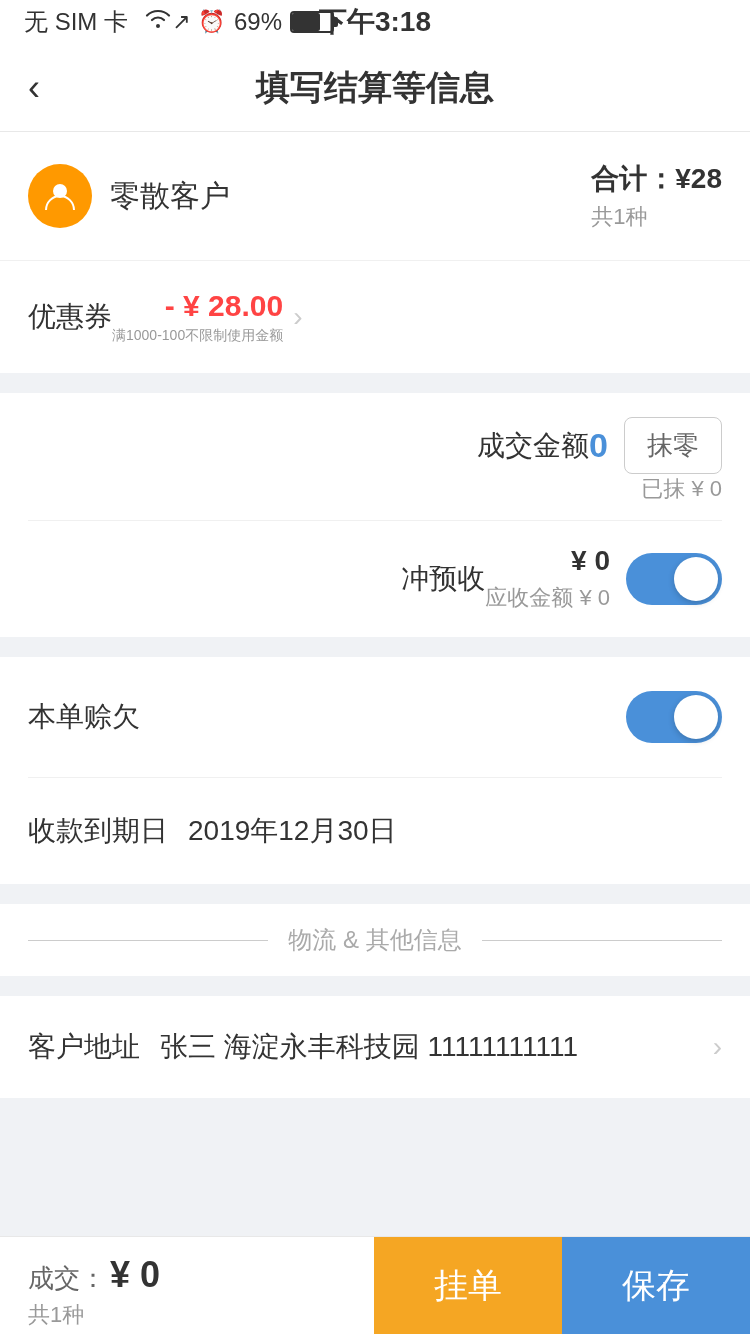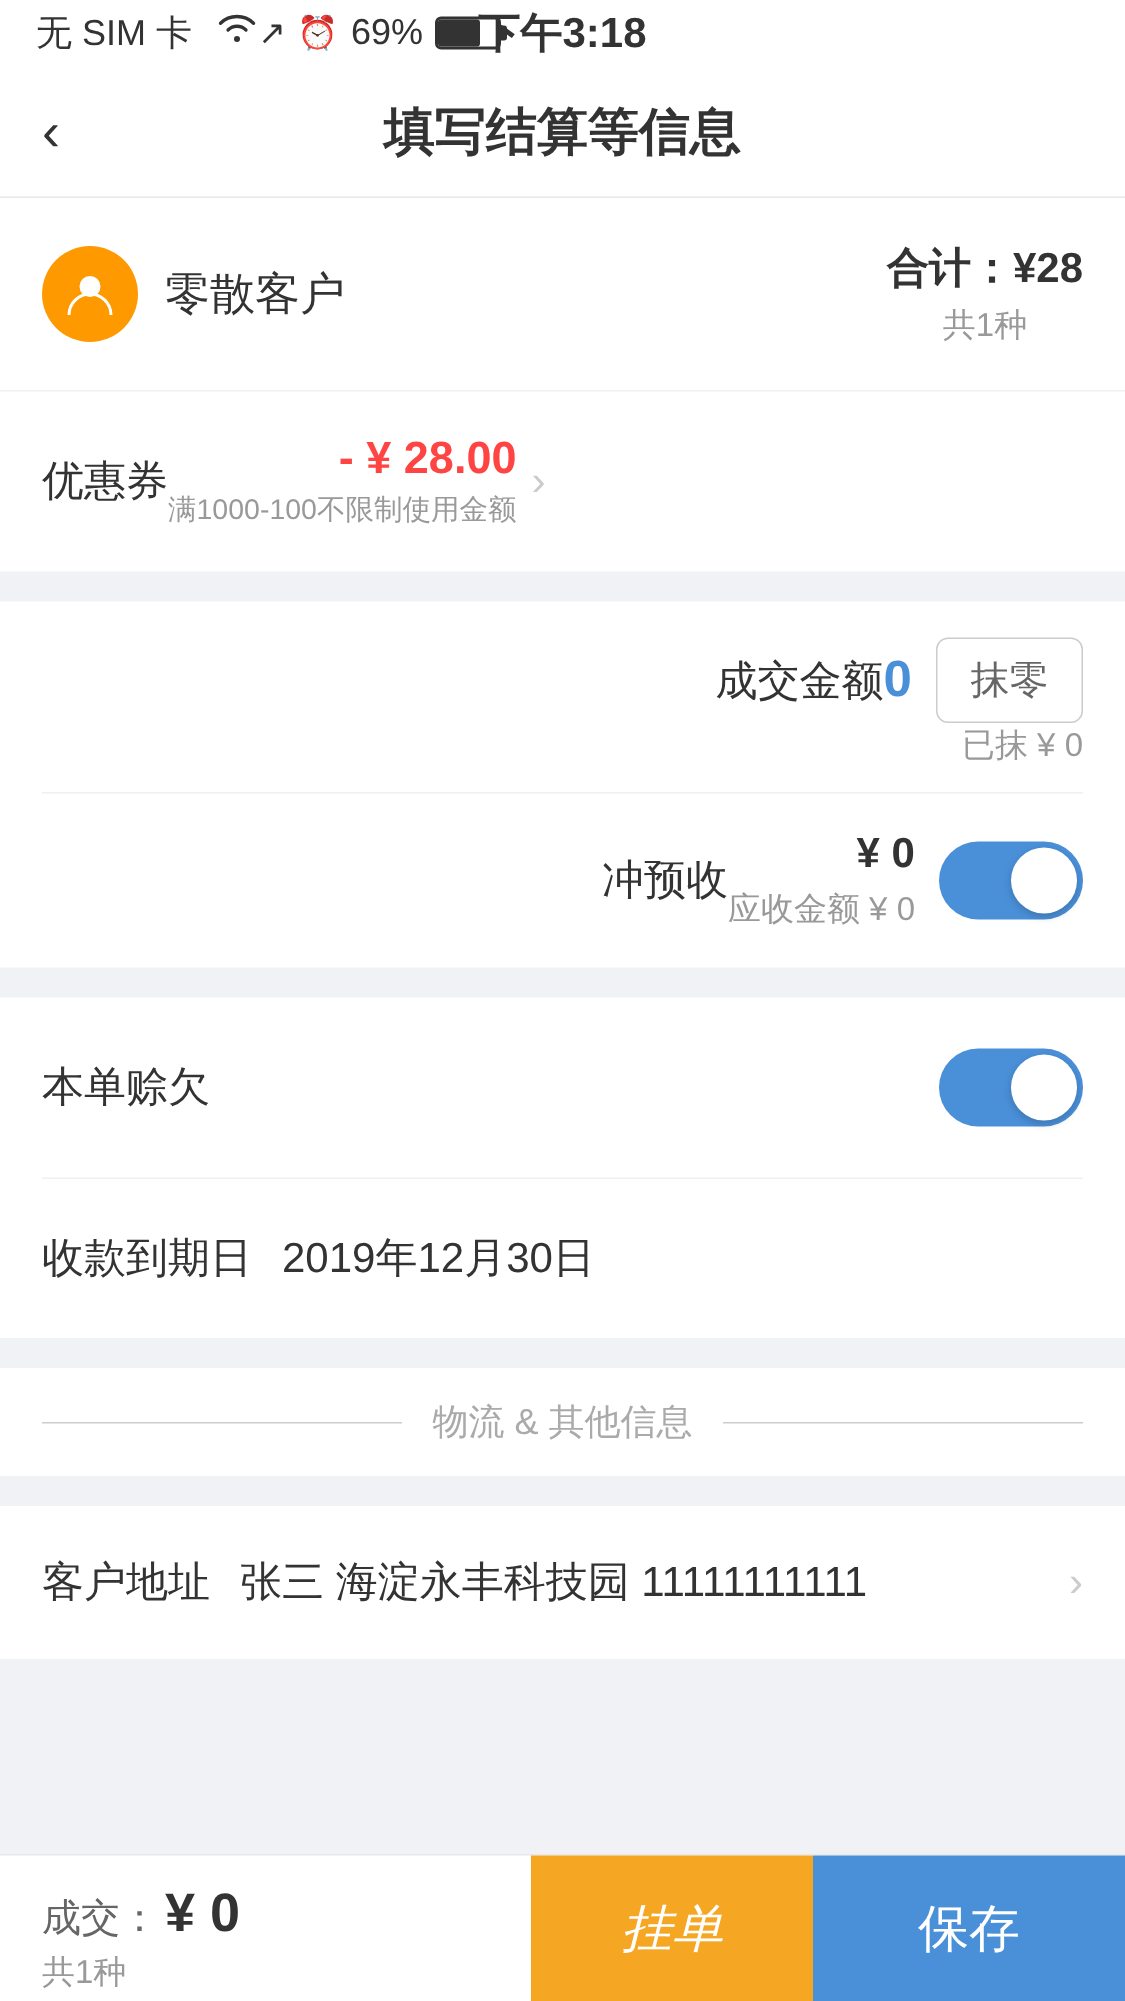--- a/index.html
+++ b/index.html
@@ -128,21 +128,21 @@
       justify-content: center;
       color: #fff;
       font-size: 32px;
     }
     .customer-name {
       font-size: 30px;
       color: #333;
       font-weight: 500;
     }
     .customer-right {
-      text-align: center;
+      text-align: left;
     }
     .customer-total {
       font-size: 28px;
       color: #333;
       font-weight: 600;
     }
     .customer-count {
       font-size: 22px;
       color: #999;
       margin-top: 4px;
@@ -167,21 +167,21 @@
     }
     .coupon-info {
       text-align: right;
     }
     .coupon-discount {
       font-size: 30px;
       color: #ff4444;
       font-weight: 600;
     }
     .coupon-desc {
-      font-size: 19px;
+      font-size: 14px;
       color: #999;
       margin-top: 4px;
     }
     .chevron-right {
       color: #ccc;
       font-size: 28px;
     }
 
     
     .transaction-section {
@@ -353,24 +353,23 @@
       width: 188px;
       height: 98px;
       background: #f5a623;
       color: #fff;
       font-size: 34px;
       font-weight: 500;
       display: flex;
       align-items: center;
       justify-content: center;
       cursor: pointer;
-      font-style: italic;
     }
     .btn-save {
-      width: 208px;
+      width: 188px;
       height: 98px;
       background: #4a90d9;
       color: #fff;
       font-size: 34px;
       font-weight: 500;
       display: flex;
       align-items: center;
       justify-content: center;
       cursor: pointer;
     }

